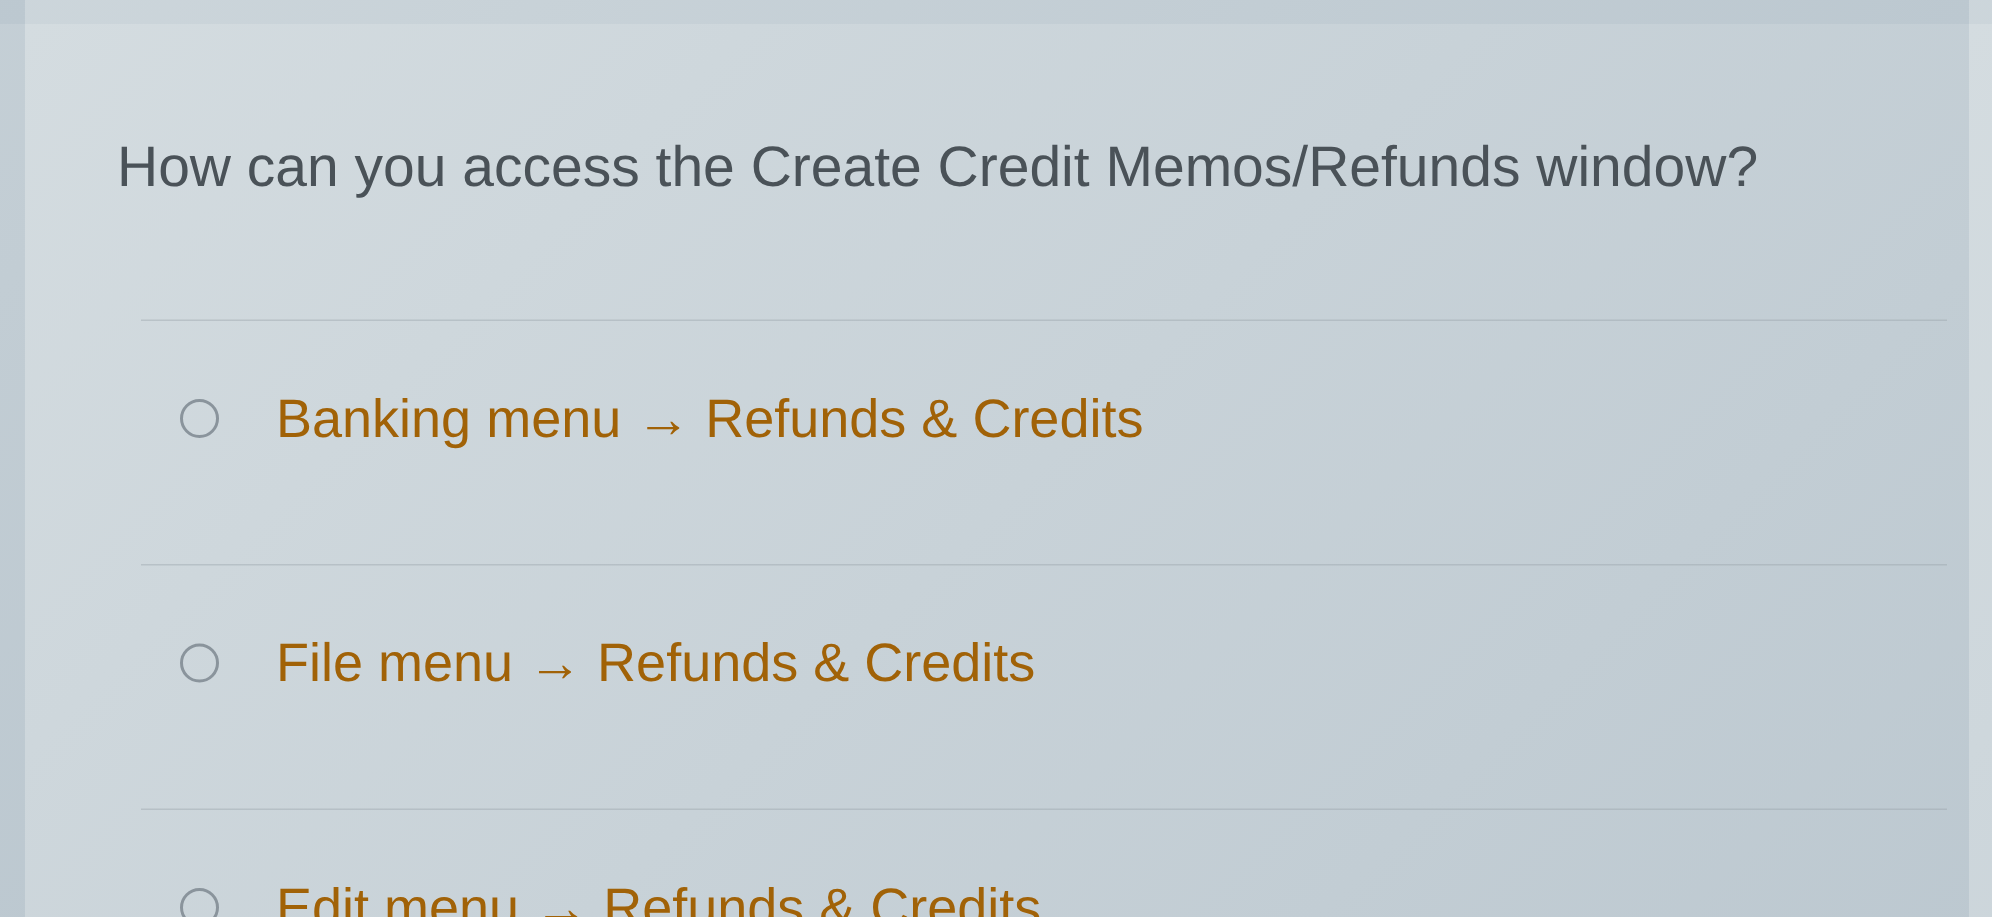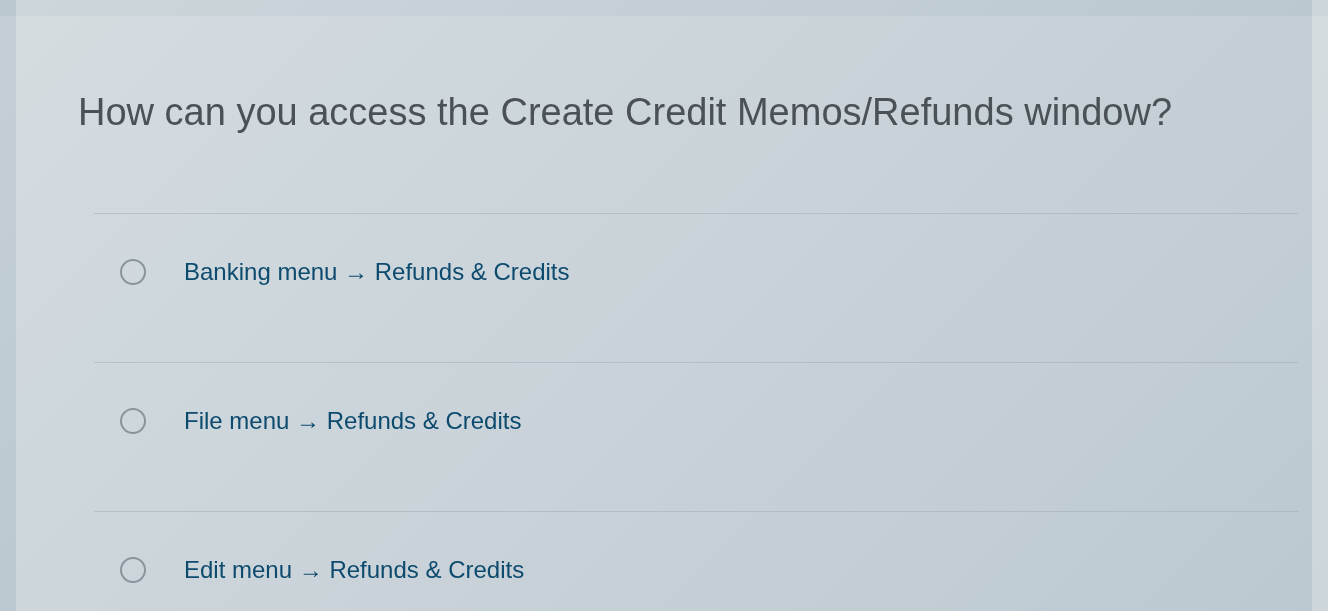--- a/index.html
+++ b/index.html
@@ -38,22 +38,22 @@
     .radio-circle {
       width: 26px;
       height: 26px;
       border: 2px solid #8a949c;
       border-radius: 50%;
       margin-right: 22px;
       flex-shrink: 0;
       background: transparent;
     }
     .option-label {
-      font-size: 24px;
-      color: #0c4a6e;
+      font-size: 36px;
+      color: #a16207;
       font-weight: 400;
     }
   </style>
 </head>
 <body>
 
 <div class="question-text">How can you access the Create Credit Memos/Refunds window?</div>
 
 <div class="options-container">
 

